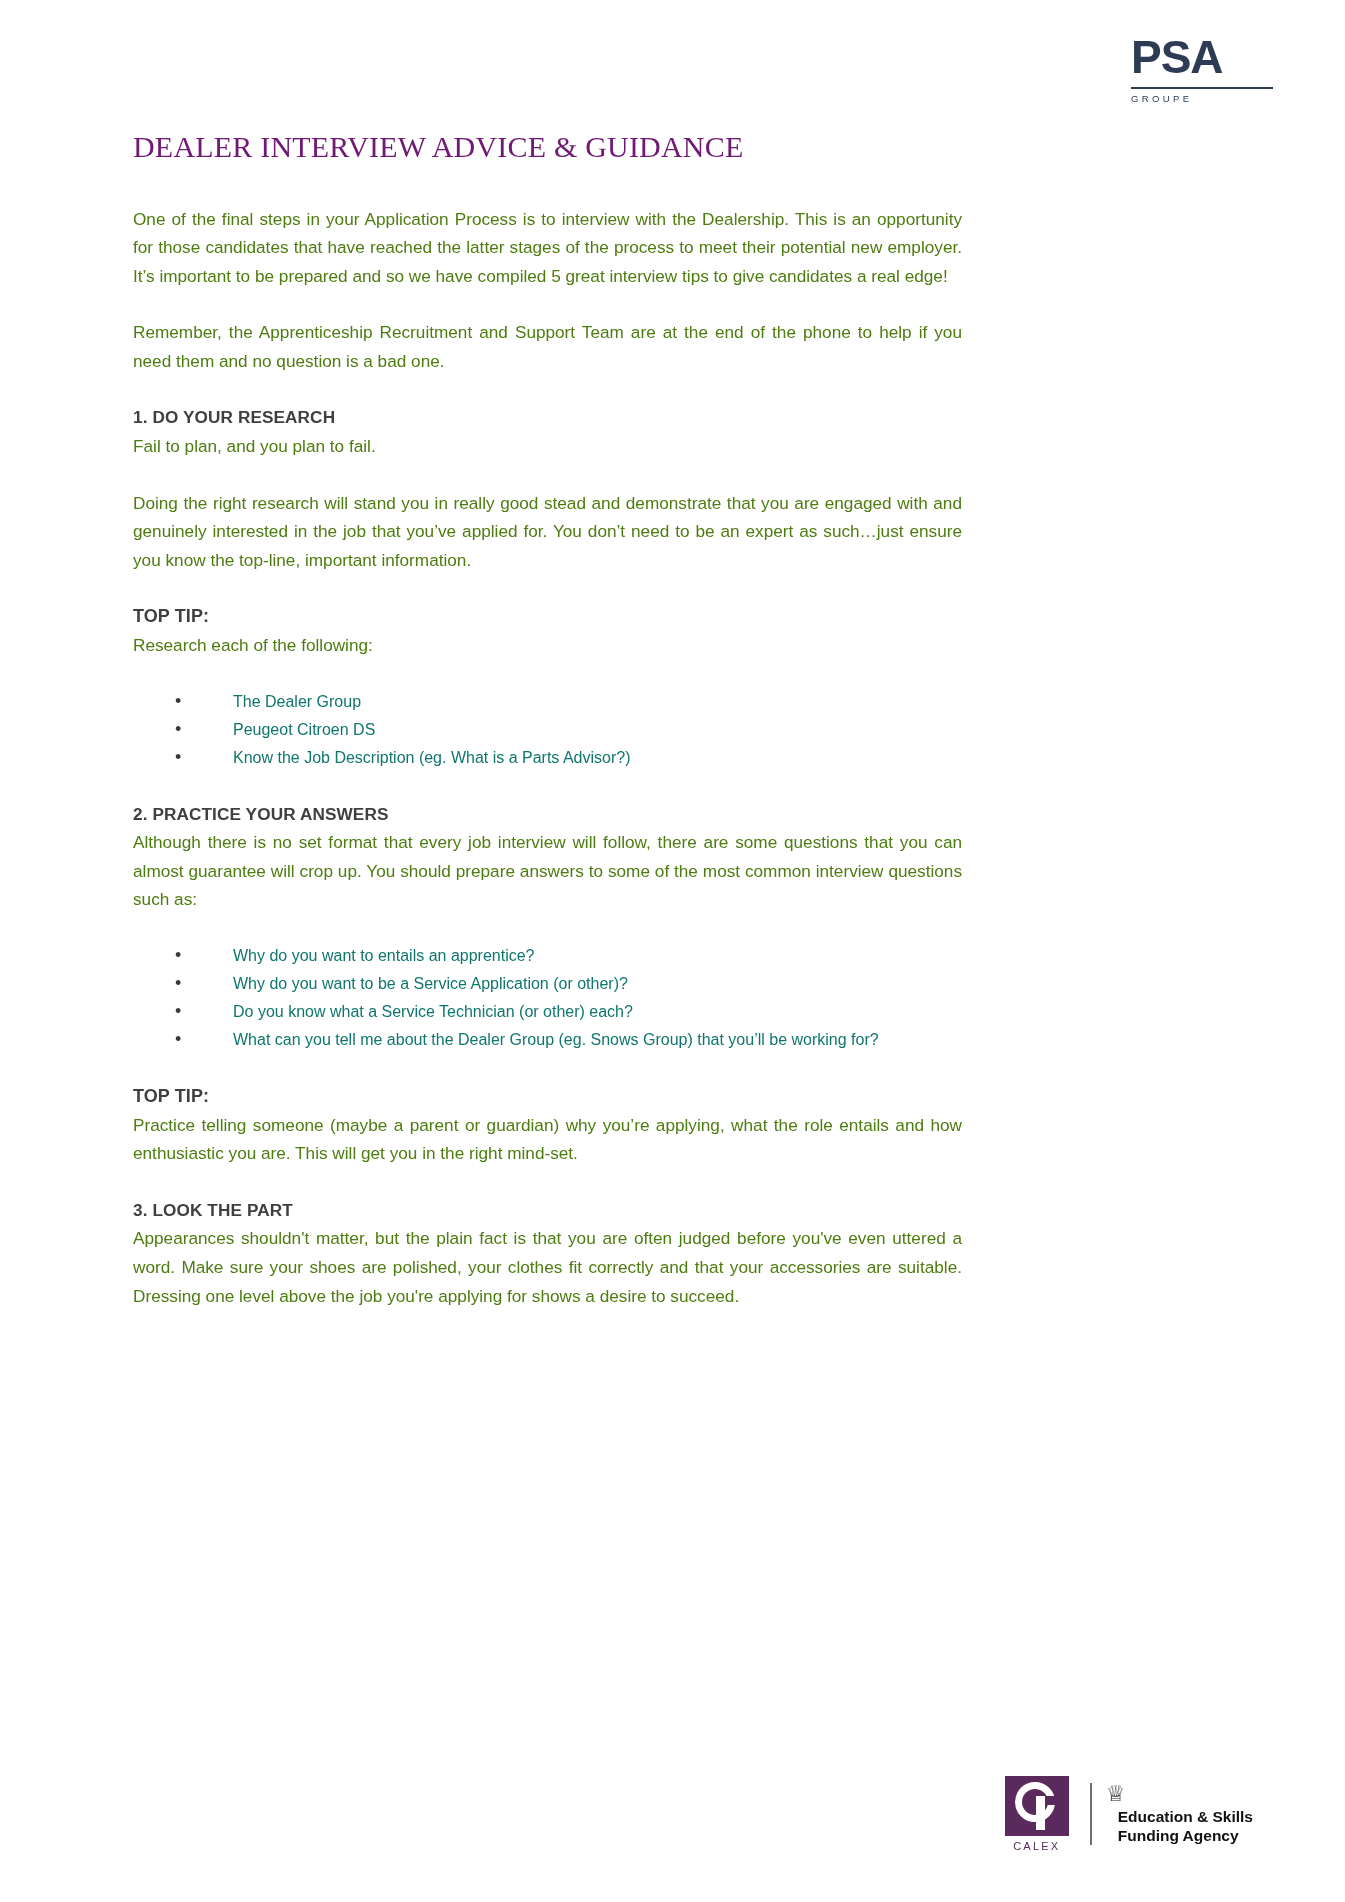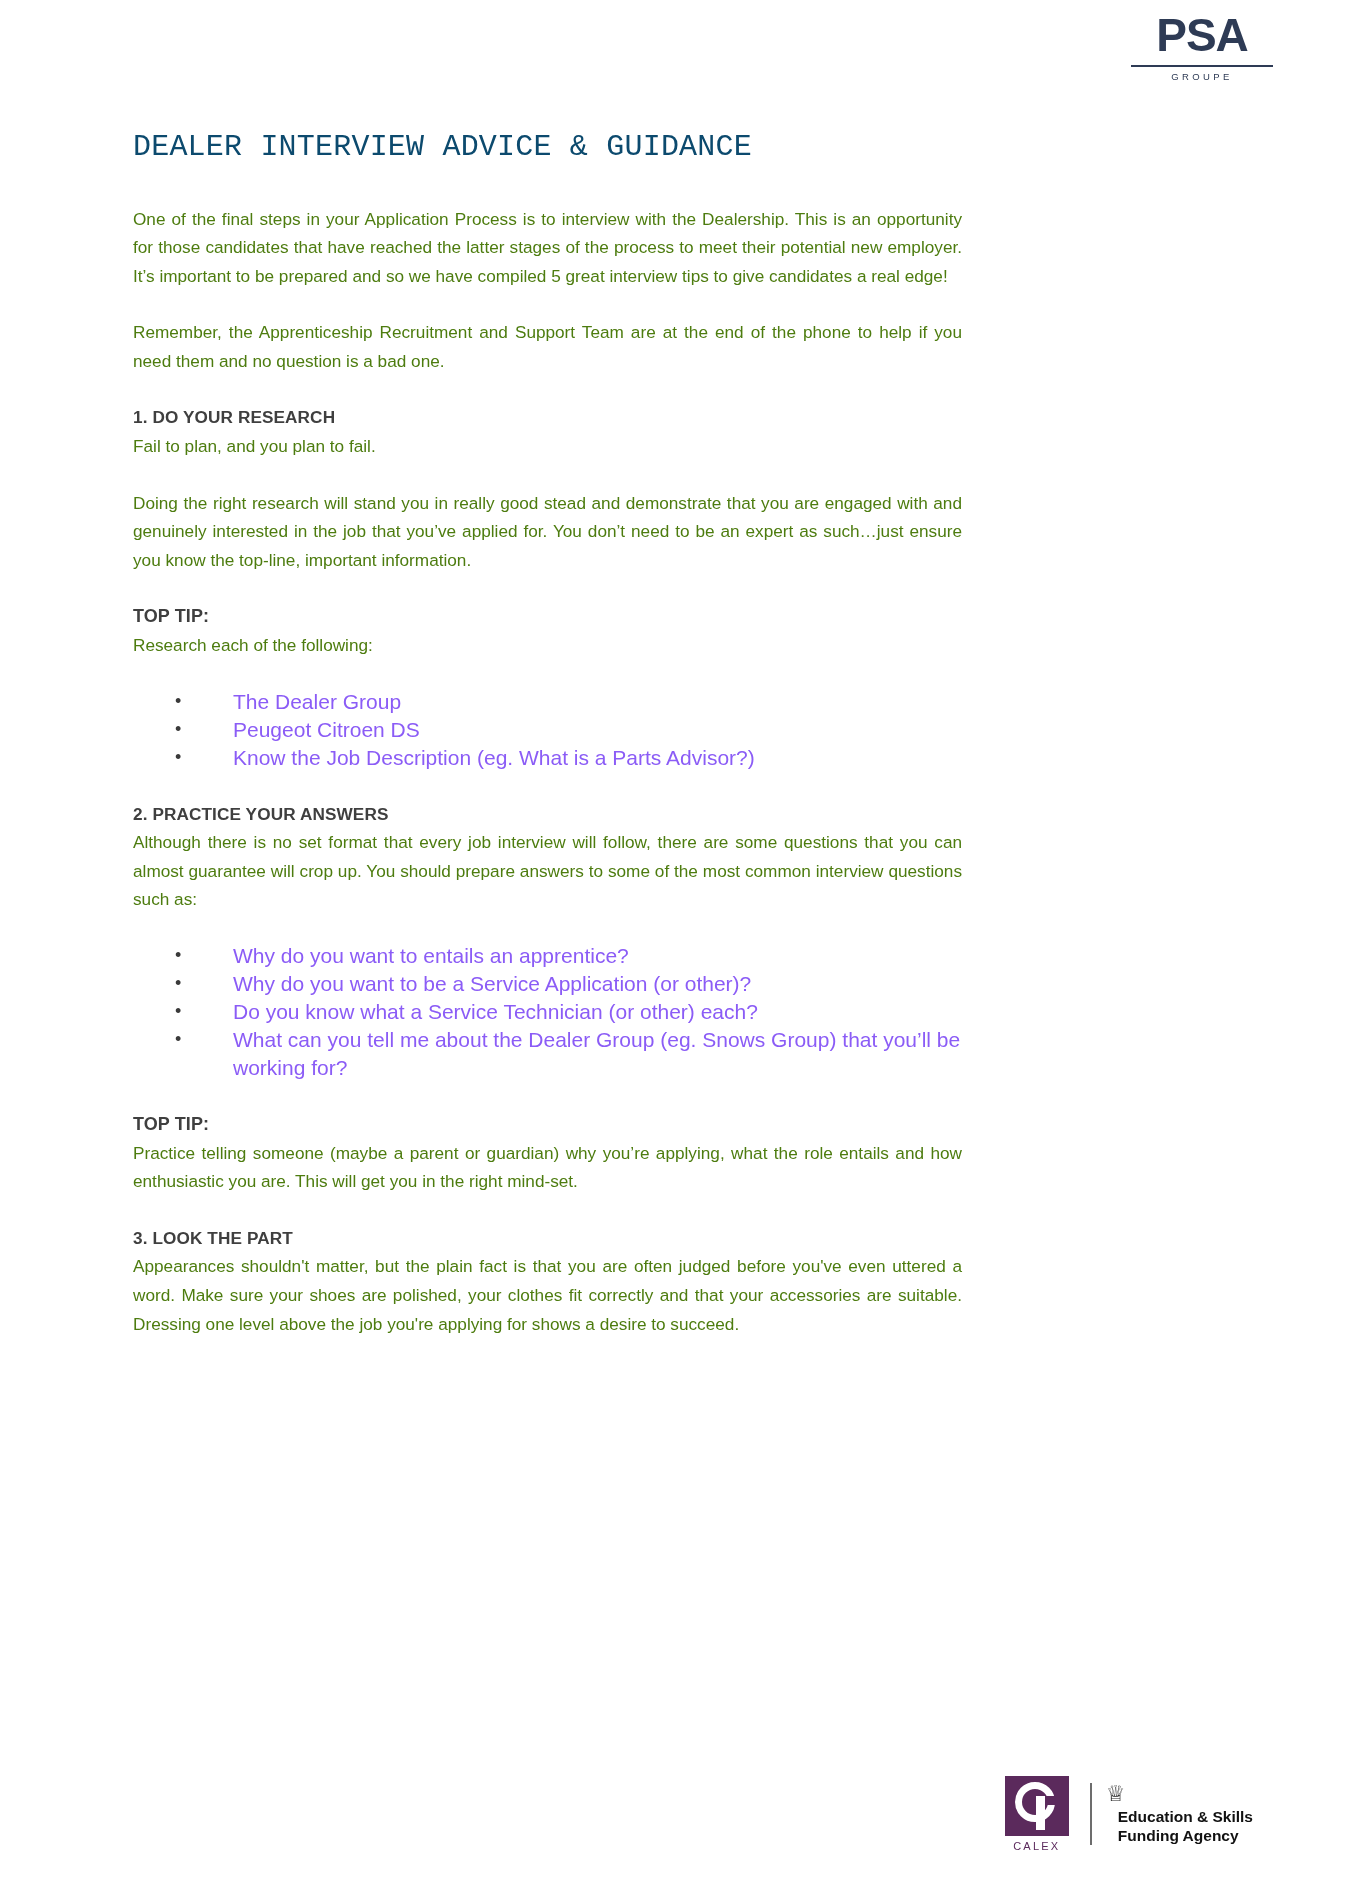--- a/index.html
+++ b/index.html
@@ -18,24 +18,24 @@
   .page {
     position: relative;
     width: 1345px;
     height: 1902px;
     background: #ffffff;
   }
 
   
   .psa-logo {
     position: absolute;
-    top: 12px;
+    top: 34px;
     right: 72px;
     width: 142px;
-    text-align: center;
+    text-align: left;
     user-select: none;
   }
   .psa-wordmark {
     font-family: "Liberation Sans", sans-serif;
     font-size: 46px;
     font-weight: bold;
     letter-spacing: -1px;
     color: #2e3b55;
     line-height: 1;
     display: block;
@@ -57,25 +57,25 @@
   
   .content {
     position: absolute;
     left: 133px;
     top: 130px;
     width: 845px;
   }
 
   h1.doc-title {
     margin: 0 0 40px 0;
-    font-family: Liberation Mono, monospace;
+    font-family: Liberation Serif, serif;
     font-size: 30px;
     font-weight: 300;
     letter-spacing: 0.2px;
-    color: #0c4a6e;
+    color: #701a75;
     line-height: 1.15;
   }
 
   p.body {
     margin: 0 16px 28px 0;
     font-family: Liberation Sans, sans-serif;
     font-size: 17.2px;
     line-height: 28.6px;
     color: #4d7c0f;
     text-align: justify;
@@ -110,23 +110,23 @@
   ul.bullets {
     list-style: none;
     margin: 0 0 0 0;
     padding: 0;
   }
   ul.bullets li {
     position: relative;
     margin: 0 0 0 0;
     padding-left: 100px;
     font-family: "Liberation Sans", "DejaVu Sans", sans-serif;
-    font-size: 21px;
+    font-size: 16px;
     line-height: 28.0px;
-    color: #8b5cf6;
+    color: #0f766e;
     text-align: left;
   }
   ul.bullets li::before {
     content: "\2022";
     position: absolute;
     left: 42px;
     top: -1px;
     font-size: 18px;
     color: #3a3a3a;
   }

